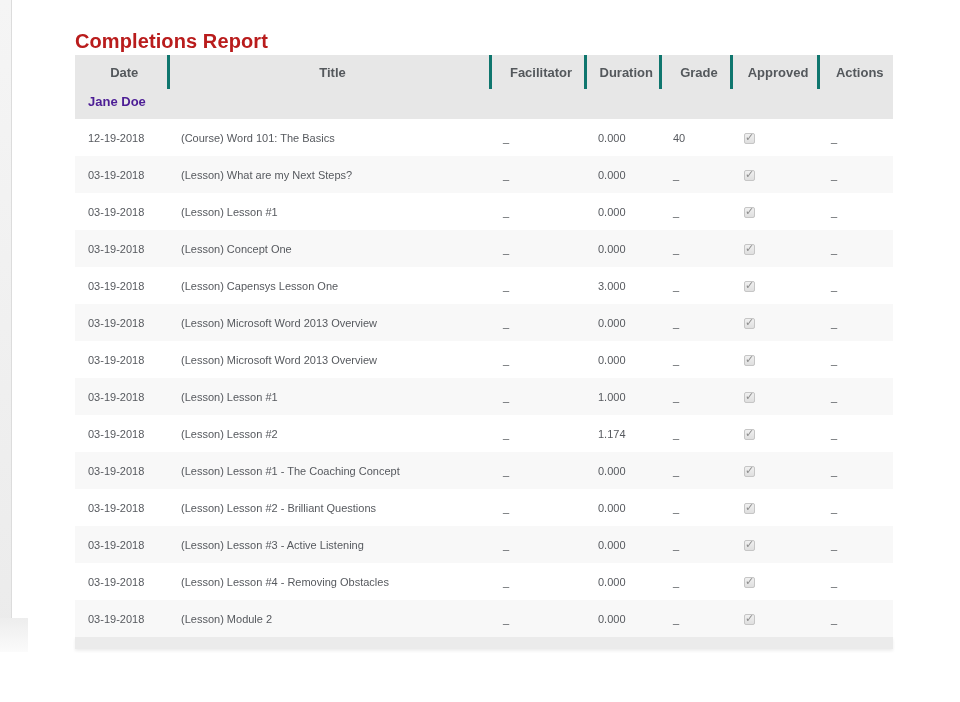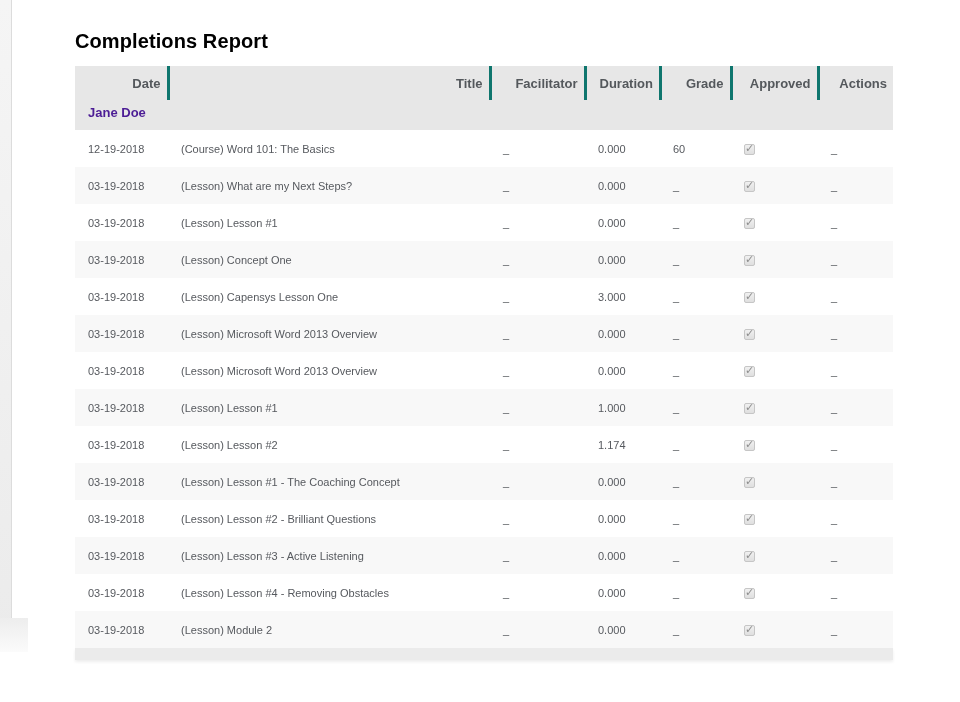--- a/index.html
+++ b/index.html
@@ -21,39 +21,39 @@
   .edge-blob {
     position: absolute; left: 0; top: 618px;
     width: 28px; height: 34px;
     background: linear-gradient(#ededed, #fbfbfb);
   }
 
   .content {
     position: absolute; left: 75px; top: 28px; width: 818px;
   }
   .page-title {
-    font-size: 20px; font-weight: 600; color: #000000;
-    line-height: 26px; margin-bottom: 12px;
+    font-size: 20px; font-weight: 600; color: #b91c1c;
+    line-height: 26px; margin-bottom: 1px;
     letter-spacing: 0.1px;
   }
 
   table.report {
     width: 818px; border-collapse: collapse; table-layout: fixed;
   }
   col.c-date        { width: 93px; }
   col.c-title       { width: 322px; }
   col.c-facilitator { width: 95px; }
   col.c-duration    { width: 75px; }
   col.c-grade       { width: 71px; }
   col.c-approved    { width: 87px; }
   col.c-actions     { width: 75px; }
 
   thead th {
     background: #e7e7e7;
-    text-align: right;
+    text-align: center;
     font-size: 13px; font-weight: 700; color: #54585c;
     height: 34px; padding: 0 6px 0 13px;
     vertical-align: middle;
   }
   thead th + th { border-left: 3px solid #0f766e; }
 
   tr.group-row td {
     background: #e7e7e7;
     font-size: 13px; font-weight: 700; color: #4c1d95;
     height: 30px; padding: 0 6px 6px 13px;
@@ -124,21 +124,21 @@
       <tr class="group-row">
         <td colspan="7">Jane Doe</td>
       </tr>
     </thead>
     <tbody>
   <tr>
     <td>12-19-2018</td>
     <td>(Course) Word 101: The Basics</td>
     <td class="ph">_</td>
     <td>0.000</td>
-    <td class="ph">60</td>
+    <td class="ph">40</td>
     <td>
       <span class="checkbox checked"></span>
     </td>
     <td class="ph">_</td>
   </tr>
 
   <tr>
     <td>03-19-2018</td>
     <td>(Lesson) What are my Next Steps?</td>
     <td class="ph">_</td>

